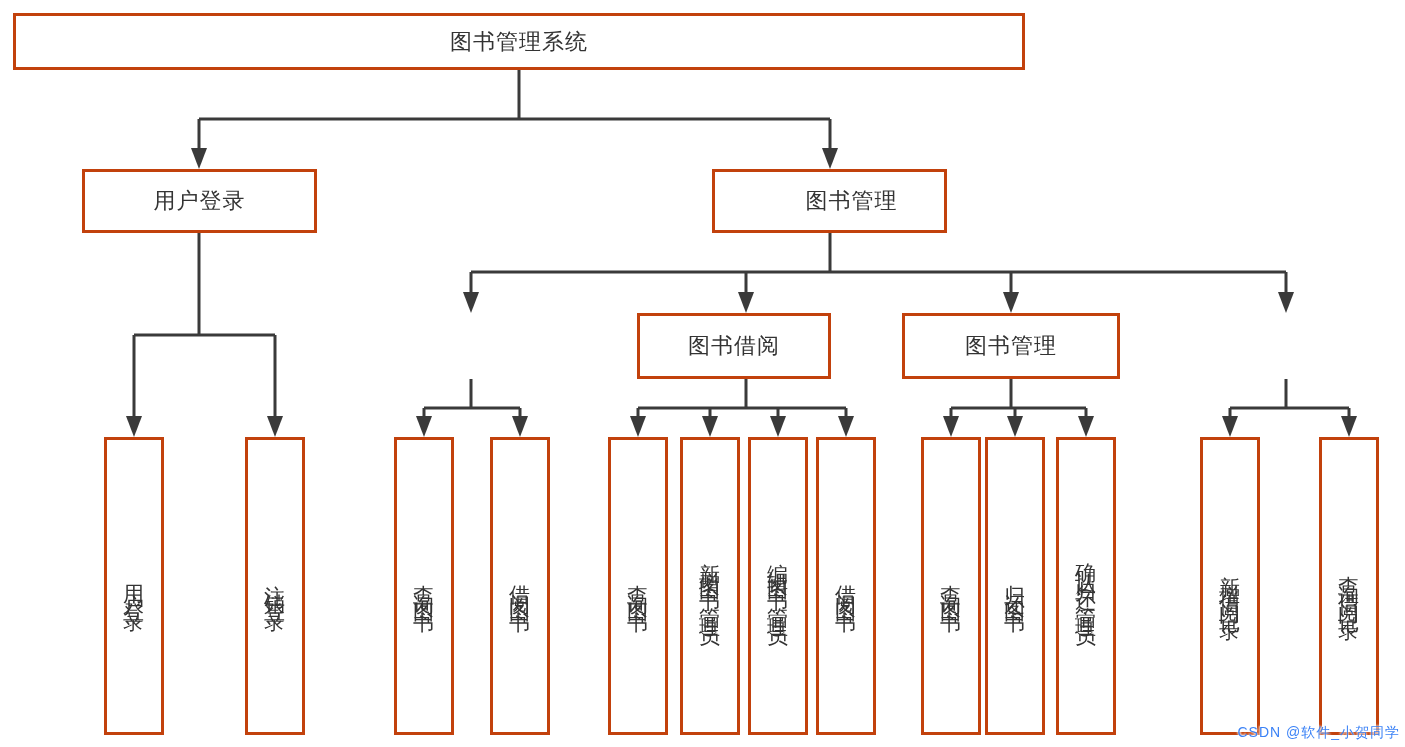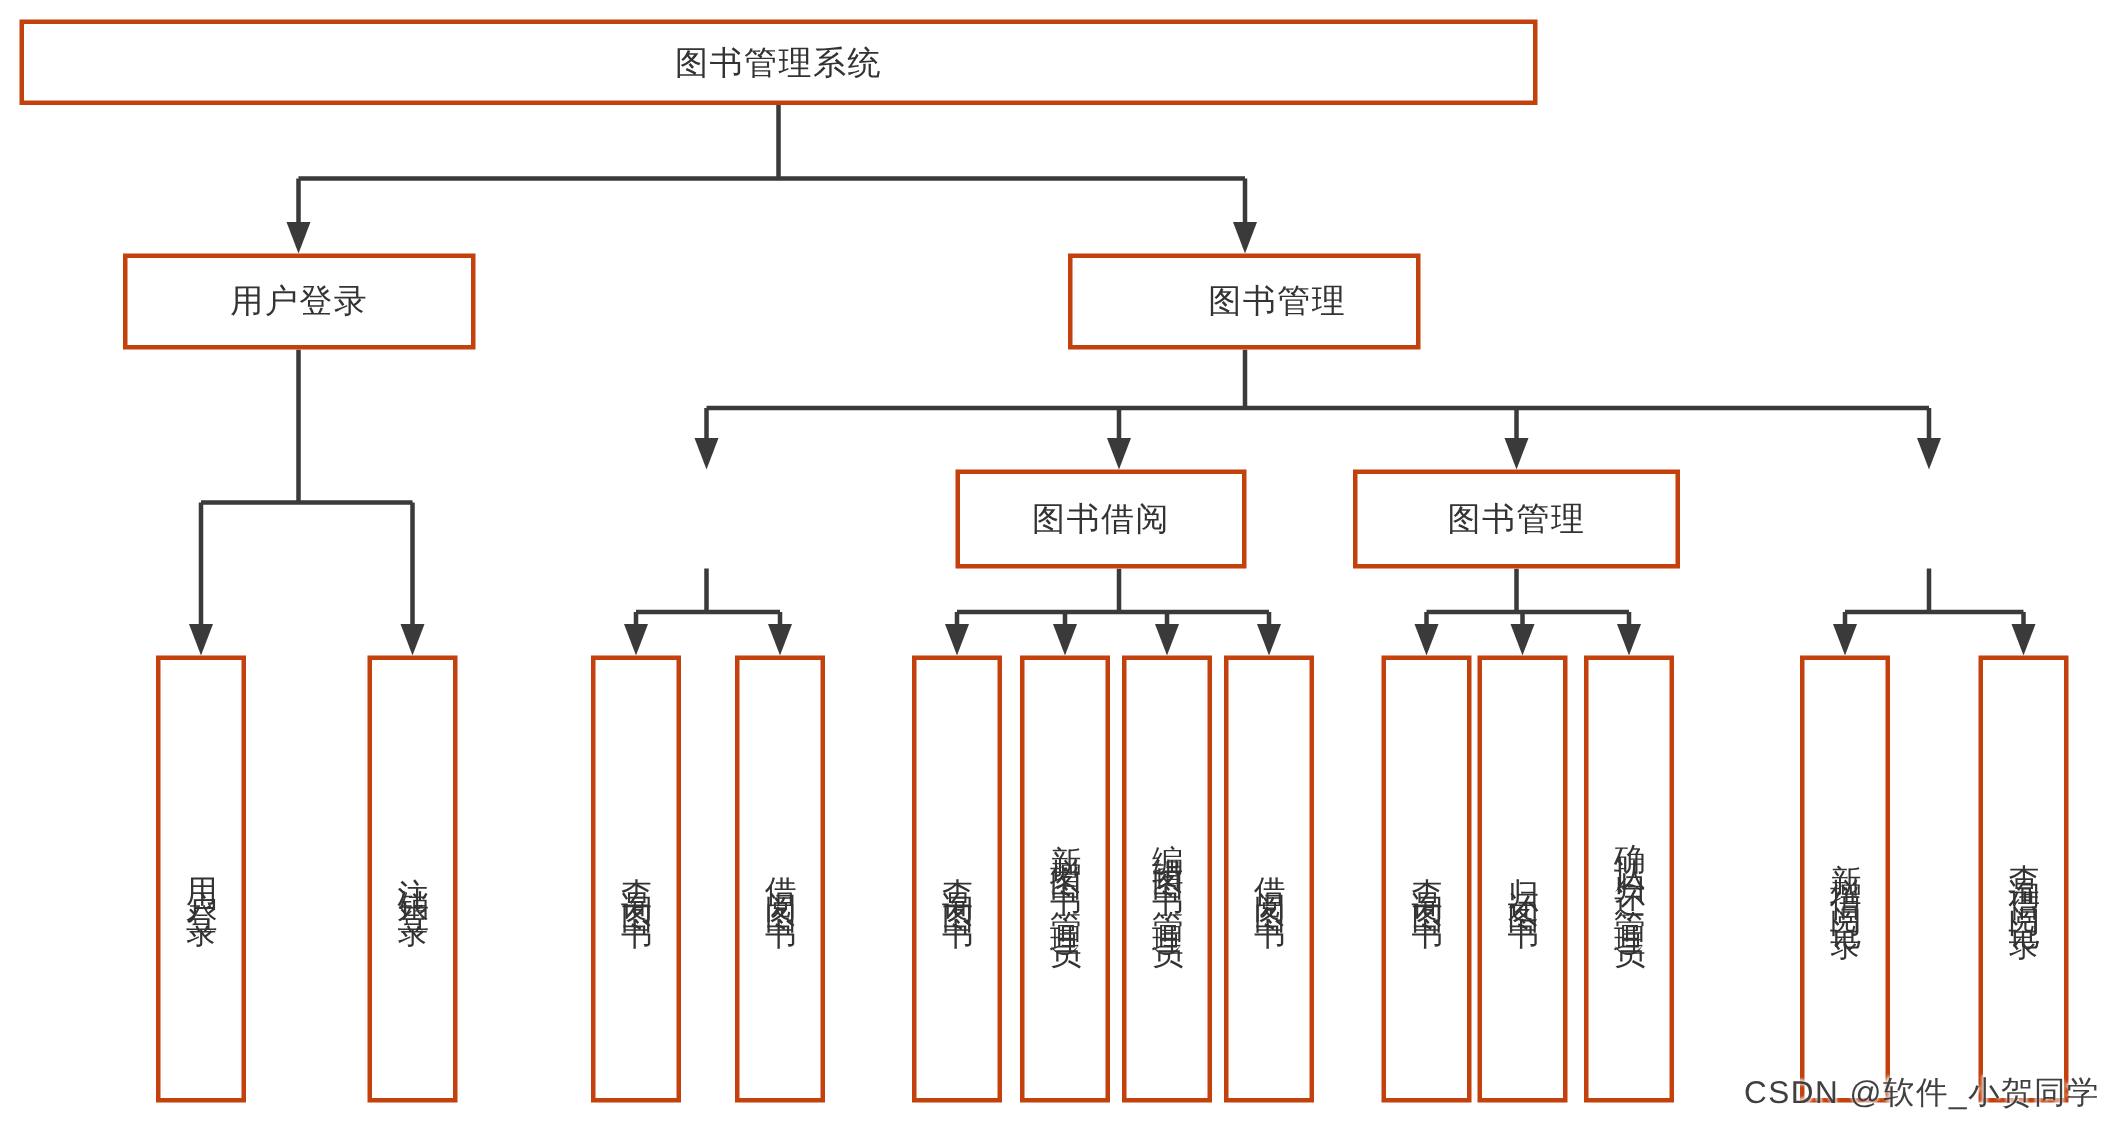--- a/index.html
+++ b/index.html
@@ -45,22 +45,22 @@
     font-size: 21px;
     color: #333333;
     letter-spacing: 9px;
     line-height: 1;
     white-space: nowrap;
   }
   #watermark {
     position: absolute;
     right: 5px;
     bottom: 5px;
-    font-size: 21px;
-    color: #404040;
+    font-size: 14px;
+    color: #3b82f6;
     letter-spacing: 1px;
     z-index: 5;
     text-shadow: 1px 1px 2px #ffffff, -1px -1px 2px #ffffff;
     white-space: nowrap;
   }
 </style>
 </head>
 <body>
 
 <div id="canvas">

